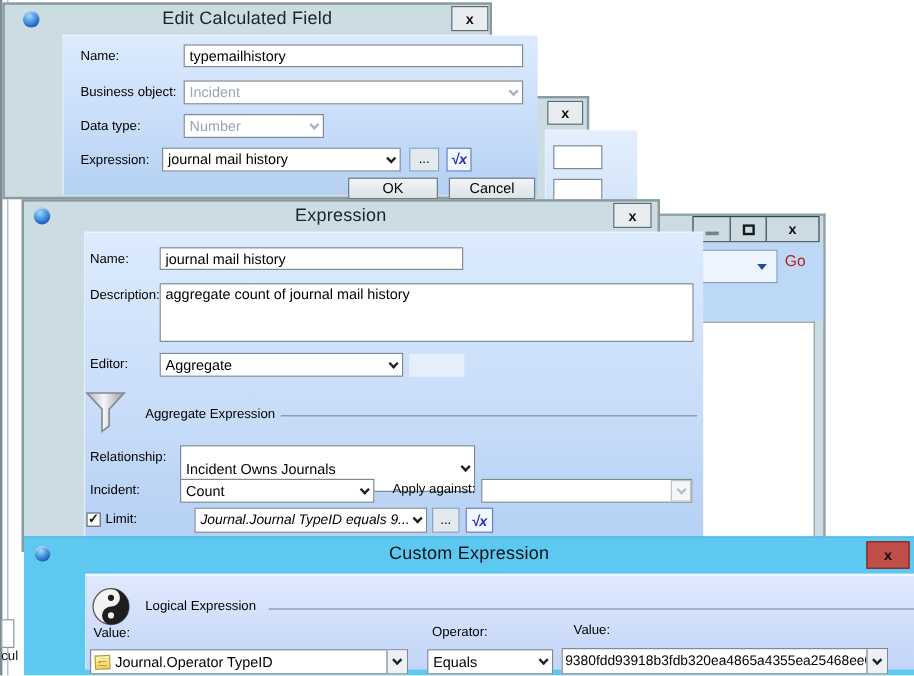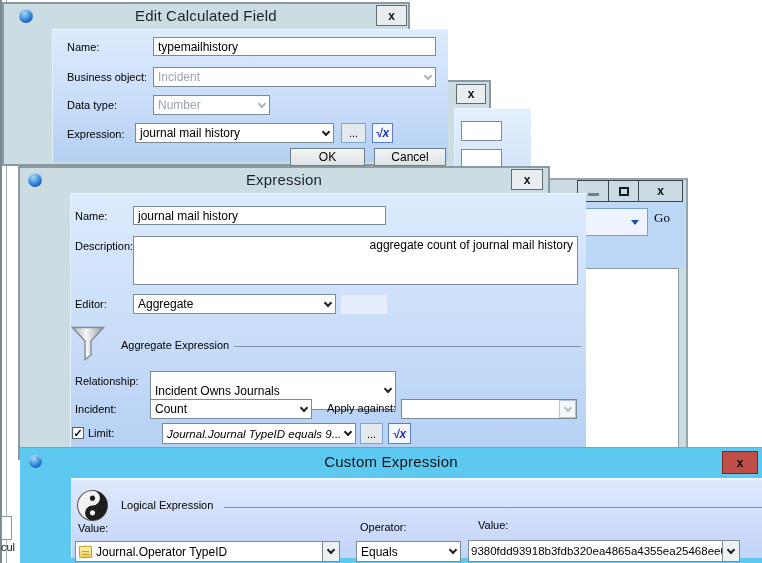--- a/index.html
+++ b/index.html
@@ -66,21 +66,21 @@
   #win-btns .wcell.wide { width:44px; }
   .min-glyph { width:11px; height:3px; background:#76828a; margin-top:7px; }
   .max-glyph { width:10px; height:9px; border:2px solid #14191d; background:transparent; }
   .close-glyph { font-weight:bold; font-size:12px; color:#0b0e10; }
   #win-toolbar { position:absolute; left:0; top:22px; width:146px; height:66px; background:#bdd8f7; }
   #tb-field { position:absolute; left:0; top:6px; width:108px; height:28px;
               background:#eef4fd; border:1px solid #78a0c8; }
   #tb-field .tri { position:absolute; right:8px; top:11px; width:0; height:0;
                    border-left:4px solid transparent; border-right:4px solid transparent;
                    border-top:5px solid #1d4e94; }
-  #tb-go { position:absolute; left:114px; top:8px; font-size:13px; color:#000000;font-family:Liberation Serif, serif; }
+  #tb-go { position:absolute; left:114px; top:8px; font-size:13px; color:#b91c1c; }
   #win-content { position:absolute; left:0; top:88px; width:139px; height:192px; background:#fff;
                  border-top:1px solid #8b99a1; border-right:1px solid #8b99a1; }
 
   #dlg-behind { left:406px; top:80px; width:85px; height:107px; z-index:5; }
   #dlg-behind .panel { left:2px; top:26px; width:77px; height:77px;
      background:linear-gradient(#e4effd,#cfe2f8); }
   #dlg-behind .bx { position:absolute; left:6px; width:41px; height:20px; background:#fff;
      border:1px solid #7b8b95; }
 
   #dlg-edit { left:2px; top:2px; width:408px; height:164px; z-index:20; }
@@ -184,21 +184,21 @@
 </div>
 
 <div id="dlg-expr" class="dlg">
   <div class="sphere" style="left:8px;top:5px;width:14px;height:14px"></div>
   <div class="ttl" style="top:3px">Expression</div>
   <div class="xb" style="left:491px;top:1px;width:32px;height:21px">x</div>
   <div class="panel">
     <span class="lbl" style="left:4px;top:16px">Name:</span>
     <input class="inp" style="left: 62px; top: 12px; width: 253px; height: 19px;" value="journal mail history">
     <span class="lbl" style="left:4px;top:46px">Description:</span>
-    <textarea class="inp" style="left: 62px; top: 42px; width: 445px; height: 49px; text-align: right;">aggregate count of journal mail history</textarea>
+    <textarea class="inp" style="left: 62px; top: 42px; width: 445px; height: 49px;">aggregate count of journal mail history</textarea>
     <span class="lbl" style="left:4px;top:104px">Editor:</span>
     <div class="combo" style="left:62px;top:100px;width:203px;height:20px">
       <span class="ctext">Aggregate</span>
       <span class="arr">
           <span class="chev"></span>
         </span>
     </div>
     <div class="litebox" style="left:270px;top:101px;width:46px;height:19px"></div>
 
     <span class="icon-wrap" style="left:0;top:131px">

